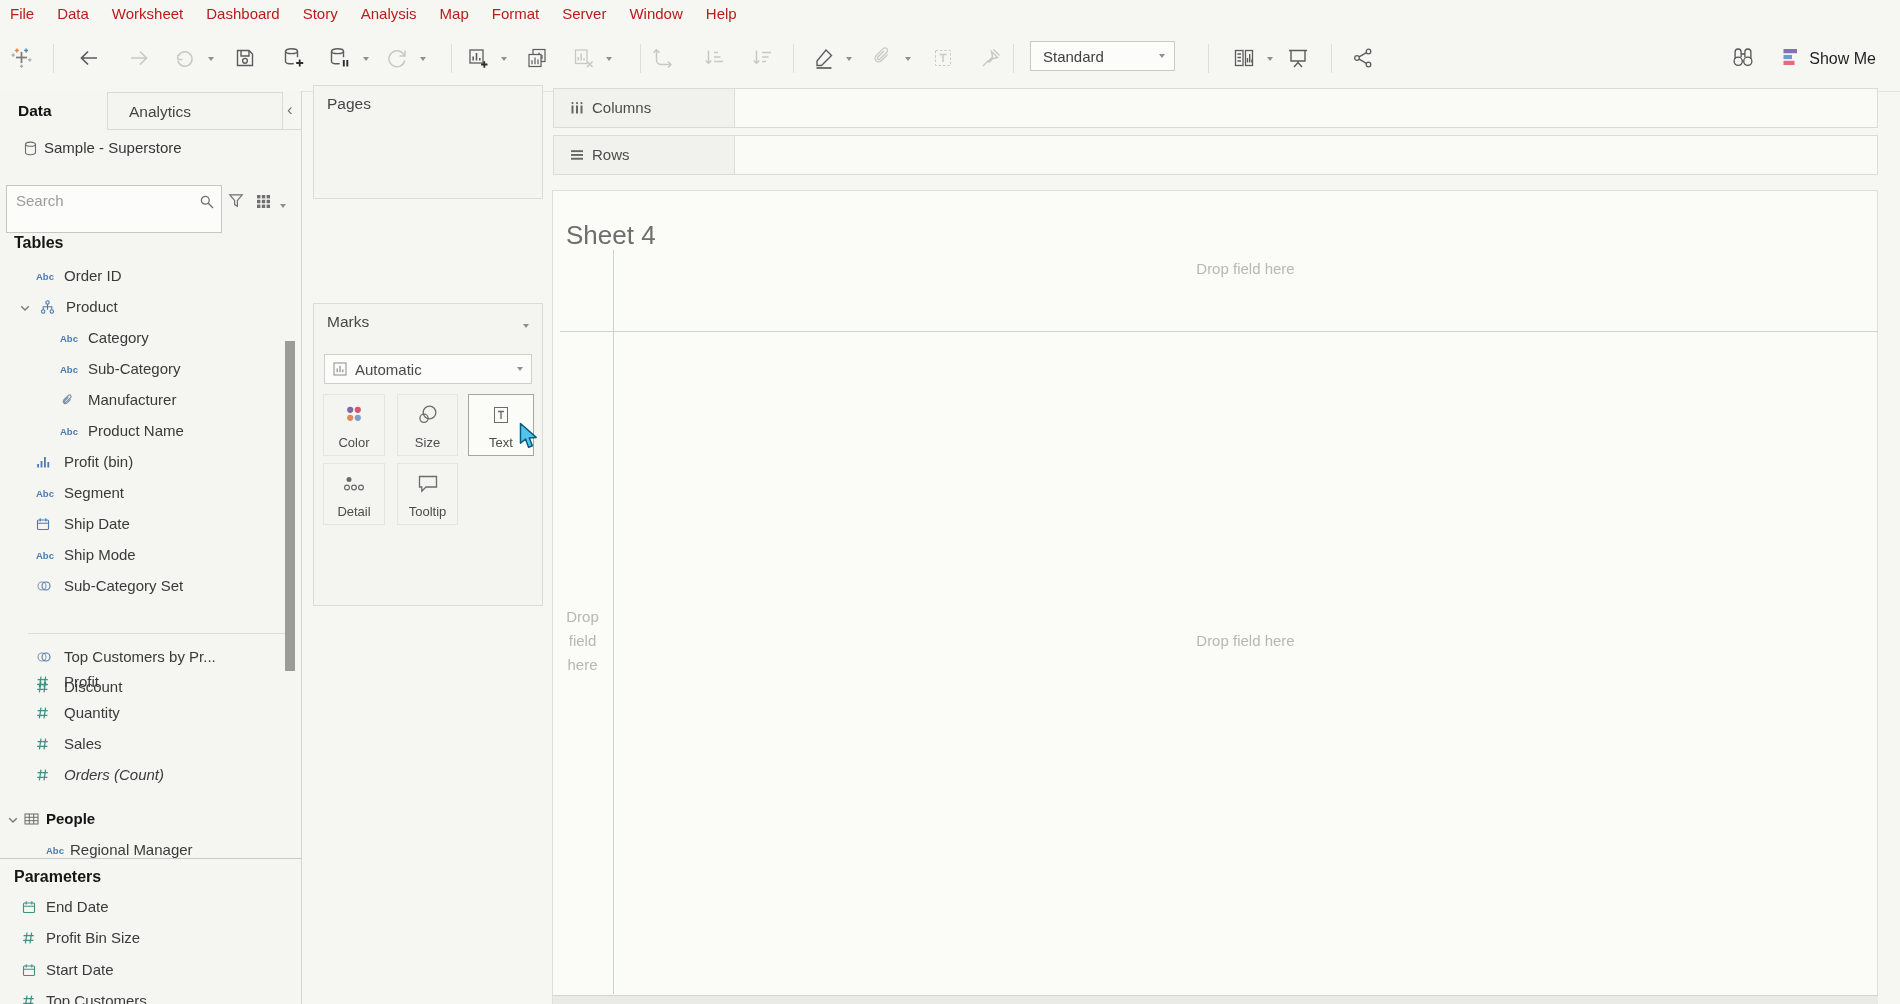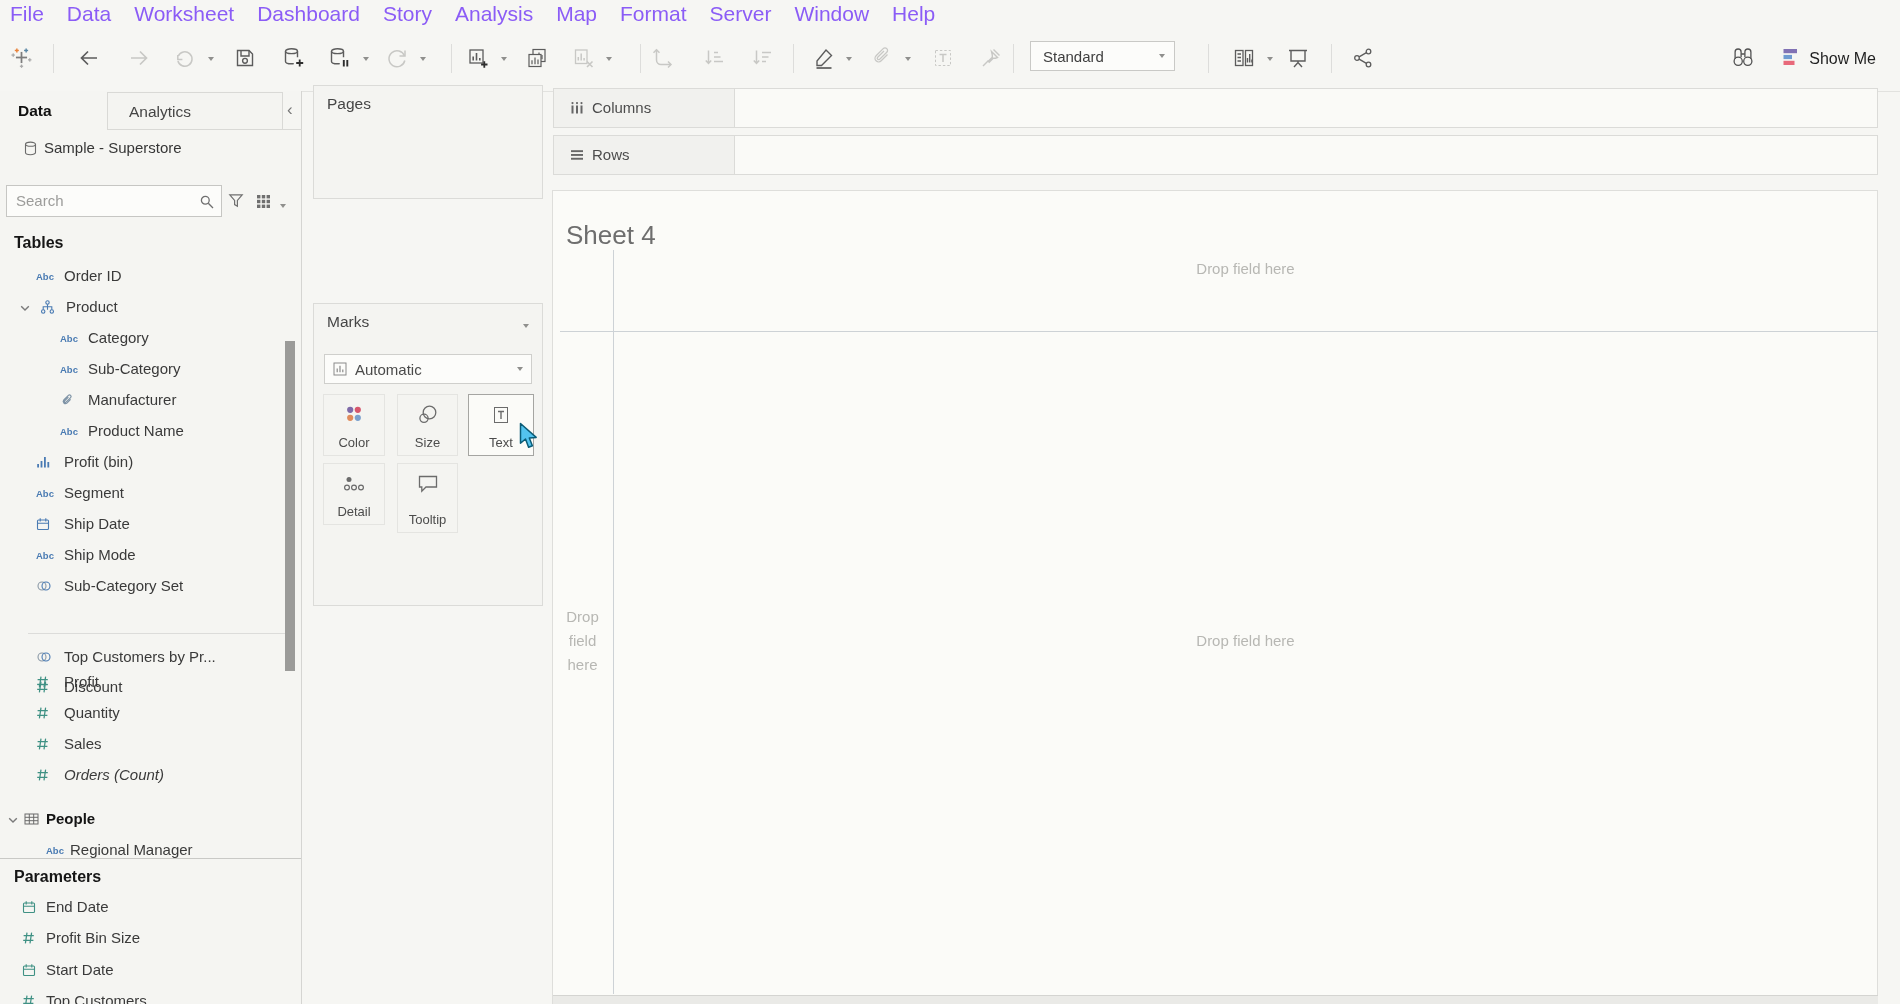--- a/index.html
+++ b/index.html
@@ -1,20 +1,20 @@
 <!DOCTYPE html>
 <html><head>
 <meta charset="utf-8">
 <style>
   html,body{margin:0;padding:0;background:#e9e9e7;}
   .app{position:relative;width:1900px;height:1004px;background:#f6f6f3;overflow:hidden;
        font-family:"Liberation Sans",sans-serif;color:#3b3b3b;-webkit-font-smoothing:antialiased;}
   
   .menubar{position:absolute;left:0;top:0;width:1900px;height:27px;background:#f6f6f3;display:flex;align-items:center;padding-left:10px;box-sizing:border-box;}
-  .menu-item{font-size:21px;color:#8b5cf6;margin-right:23px;white-space:nowrap;cursor:default;}
+  .menu-item{font-size:15px;color:#b91c1c;margin-right:23px;white-space:nowrap;cursor:default;}
   
   .toolbar{position:absolute;left:0;top:27px;width:1900px;height:64px;background:#f6f6f3;border-bottom:1px solid #e2e2df;}
   .tb-btn{position:absolute;width:24px;height:24px;top:19px;color:#5c5c5c;}
   .tb-btn.disabled{color:#c8c8c5;}
   .caret{display:inline-block;width:0;height:0;border-left:3.5px solid transparent;border-right:3.5px solid transparent;border-top:4.5px solid #8f8f8d;}
   .tb-caret{position:absolute;top:30px;}
   .tb-divider{position:absolute;top:17px;width:1px;height:29px;background:#dddddb;}
   .fit-box{position:absolute;top:14px;height:30px;width:145px;background:#fcfcfa;border:1px solid #c9c9c6;box-sizing:border-box;display:flex;align-items:center;}
   .fit-box .lbl{font-size:15px;color:#3f3f3f;padding-left:12px;flex:1;}
   .fit-box .caret{margin-right:9px;}
@@ -24,21 +24,21 @@
   .find-btn{color:#525252;display:flex;align-items:center;}
   
   .leftpane-bg{position:absolute;left:0;top:91px;width:302px;height:913px;background:#f5f5f2;border-right:1px solid #d5d5d2;box-sizing:border-box;}
   .tab-data{position:absolute;left:18px;top:91px;height:40px;line-height:40px;font-size:15.5px;font-weight:bold;color:#111;}
   .tab-analytics{position:absolute;left:107px;top:92px;width:176px;height:38px;line-height:38px;box-sizing:border-box;border:1px solid #d9d9d6;background:#f4f4f1;font-size:15.5px;color:#454545;padding-left:21px;}
   .tabline{position:absolute;left:283px;top:129px;width:19px;height:1px;background:#d9d9d6;}
   .collapse-chev{position:absolute;left:287px;top:100px;font-size:17px;color:#777;line-height:20px;}
   .ds-row{position:absolute;left:0;top:134px;width:302px;height:28px;}
   .ds-row .ds-icon{position:absolute;left:24px;top:7px;color:#6b6b6b;}
   .ds-row .ds-label{position:absolute;left:44px;top:0;line-height:28px;font-size:15px;color:#363636;}
-  .search-box{position:absolute;left:6px;top:185px;width:216px;height:32px;background:#fcfcfa;border:1px solid #c6c6c3;box-sizing:border-box;padding-left:36px;}
+  .search-box{position:absolute;left:6px;top:185px;width:216px;height:48px;background:#fcfcfa;border:1px solid #c6c6c3;box-sizing:border-box;padding-left:36px;}
   .search-box .ph{position:absolute;left:9px;top:0;line-height:30px;font-size:15px;color:#9c9c9a;}
   .search-box .mag{position:absolute;right:7px;top:8px;color:#6f6f6f;}
   .srch-ic{position:absolute;color:#6f6f6f;}
   .tables-hdr{position:absolute;left:14px;top:228px;height:30px;line-height:30px;font-size:16px;font-weight:bold;color:#161616;}
   .f-row{position:absolute;left:0;width:300px;height:31px;}
   .f-row .chev{position:absolute;top:50%;transform:translateY(-50%);color:#7a7a7a;}
   .f-row .f-ic{position:absolute;top:50%;transform:translateY(-50%);display:flex;align-items:center;}
   .f-row .f-lb{position:absolute;top:0;line-height:31px;font-size:15px;color:#3a3a3a;white-space:nowrap;}
   .f-row .f-lb.bold{font-weight:bold;color:#141414;}
   .f-row .f-lb.italic{font-style:italic;}
@@ -549,21 +549,21 @@
               <circle cx="7" cy="6.5" r="2.5" fill="#6b6b6b"></circle>
               <g fill="none" stroke="#6b6b6b" stroke-width="1.2">
                 <circle cx="5" cy="14.5" r="2.4"></circle>
                 <circle cx="12" cy="14.5" r="2.4"></circle>
                 <circle cx="19" cy="14.5" r="2.4"></circle>
               </g>
             </svg>
           </span>
           <span class="mk-lb">Detail</span>
         </div>
-        <div class="mk-btn" style="left: 83px; top: 159px; width: 61px; height: 70px; padding-left: 36px;">
+        <div class="mk-btn" style="left: 83px; top: 159px; width: 61px; height: 62px; padding-left: 36px;">
           <span class="mk-ic">
             <svg width="24" height="22" viewBox="0 0 24 22" fill="none" stroke="#6b6b6b" stroke-width="1.3">
               <path d="M3.5 3.5h17v10.5H10l-4.2 4.2v-4.2H3.5z"></path>
             </svg>
           </span>
           <span class="mk-lb">Tooltip</span>
         </div>
       </div>
   </div>
 

